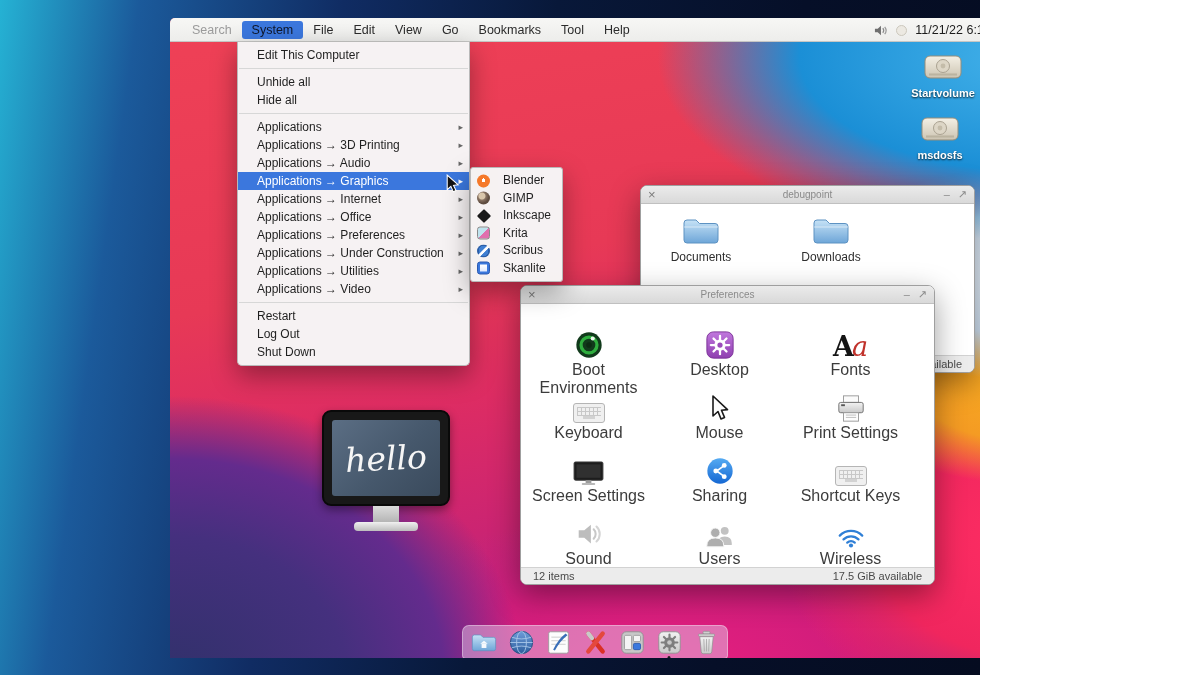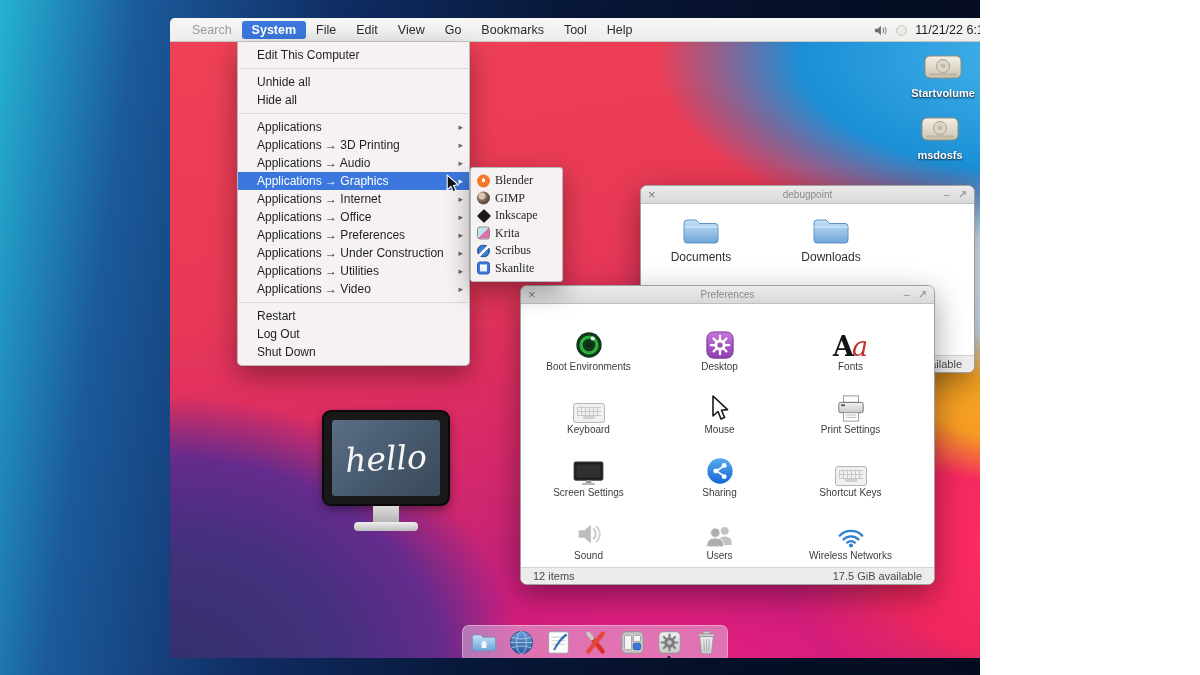--- a/index.html
+++ b/index.html
@@ -25,37 +25,37 @@
       radial-gradient(52% 55% at 0% 103%, #31316b 0%, #45307e 40%, #642b8d 62%, rgba(100,43,141,0) 80%),
       radial-gradient(55% 36% at 58% 103%, #e81f80 0%, #d01d7b 45%, rgba(208,29,123,0) 72%),
       linear-gradient(170deg, #ef4156 0%, #e73956 38%, #dd2c63 55%, #cb2472 72%, #a62a86 88%, #7d2e8d 100%); }
 
   
   .menubar { position:absolute; left:0; top:0; width:850px; height:24px; z-index:40;
     background:linear-gradient(#f7f7f5,#ededeb); border-bottom:1px solid #c6c6c4;
     display:flex; align-items:center; padding-left:12px; font-size:12.5px; color:#2b2b2b; }
   .mb-item { padding:2px 10px; border-radius:3px; white-space:nowrap; }
   .mb-item.disabled { color:#9b9b9b; }
-  .mb-item.selected { background:#3b77dd; color:#ffffff;font-weight:bold; }
+  .mb-item.selected { background:#3b77dd; color:#0f172a; }
   .mb-right { position:absolute; right:7px; top:0; height:24px; display:flex; align-items:center; gap:8px; }
   .status-circle { width:11px; height:11px; border-radius:50%; background:#ece9e2; border:1px solid #ccc8bd; }
   .clock { font-size:12.5px; color:#1c1c1c; white-space:nowrap; }
 
   
   .menu { position:absolute; background:rgba(246,246,246,.98); border:1px solid #b9b9b9;
     border-radius:0 0 5px 5px; box-shadow:0 10px 26px rgba(0,0,0,.35); padding:4px 0; z-index:50;
     font-size:12px; color:#1f1f1f; list-style:none; }
   .menu li.mi { position:relative; height:18px; line-height:18px; padding:0 18px 0 19px; white-space:nowrap; }
   .menu li.mi.selected { background:#3b77dd; color:#fff; }
   .menu li.sep { height:1px; background:#d7d7d7; margin:4px 1px; }
   .mi .arrow { position:absolute; right:6px; top:0; font-size:9px; color:#666; }
   .mi.selected .arrow { color:#fff; }
   .system-menu { left:67px; top:24px; width:233px; border-top:none; border-radius:0 0 5px 5px; }
   .sub-menu { left:300px; top:149px; width:93px; border-radius:3px; }
-  .sub-menu li.mi { padding-left:24px; height:17.5px; line-height:17.5px;font-family:Liberation Serif, serif; }
+  .sub-menu li.mi { padding-left:32px; height:17.5px; line-height:17.5px; }
 
   .si { position:absolute; left:6px; top:50%; width:13px; height:13px; transform:translateY(-50%); border-radius:3px; }
   .si-blender { border-radius:50%; background:radial-gradient(circle at 50% 45%, #fff 0 2px, #f5792a 2px 7px, #d85f14 7px); }
   .si-gimp { border-radius:50%; background:radial-gradient(circle at 38% 35%, #d9c6ab 0 3px, #8a7463 4px, #5f4d40 7px); }
   .si-inkscape { width:10px; height:10px; left:8px; border-radius:1px; background:#1a1a1a; transform:translateY(-50%) rotate(45deg); }
   .si-krita { border:1px solid #8a8a8a; background:linear-gradient(135deg,#bfe3ee 0 48%,#e06fae 52% 100%); }
   .si-scribus { border-radius:50%; background:linear-gradient(135deg, rgba(255,255,255,0) 42%, #fff 46% 56%, rgba(255,255,255,0) 60%), radial-gradient(circle,#3f7fd2 0 5px,#2c5fa8 5px); }
   .si-skanlite { background:linear-gradient(#fff,#dfe9ff) center/7px 7px no-repeat, #3b78dd; border:1px solid #2c5bb0; }
 
   
@@ -73,21 +73,21 @@
   .statusbar .sb-left { flex:1; }
   .statusbar .sb-right { margin-left:auto; }
 
   .fold-item { position:absolute; width:104px; text-align:center; }
   .fold-item .ic { height:32px; display:flex; align-items:flex-end; justify-content:center; }
   .fold-item .lb { margin-top:4px; font-size:12px; color:#2e2e2e; }
 
   .prefs-grid { position:absolute; left:2px; top:22px; display:grid; grid-template-columns:repeat(3,131px); grid-auto-rows:63px; }
   .tile { width:131px; text-align:center; }
   .tile .ic { height:36px; display:flex; align-items:flex-end; justify-content:center;margin-top:16px; }
-  .tile .lb { font-size:10px; color:#3c3c3c; margin-top:1px; }
+  .tile .lb { font-size:16px; color:#3c3c3c; margin-top:1px; }
 
   .kbd { width:32px; height:20px; background:#f0f0f0; border:1px solid #b5b5b5; border-radius:3px; position:relative; }
   .kbd::before { content:""; position:absolute; left:3px; right:3px; top:3px; height:9px;
     background-image:repeating-linear-gradient(to right,#c8c8c8 0 1px,transparent 1px 4px),
                      repeating-linear-gradient(to bottom,#c8c8c8 0 1px,transparent 1px 4px); }
   .kbd::after { content:""; position:absolute; left:9px; right:9px; bottom:3px; height:3px; background:#d2d2d2; }
 
   .fonts-aa { font-family:"DejaVu Serif","Liberation Serif",serif; line-height:1; }
   .fonts-aa .up { font-size:27px; font-weight:bold; color:#141414; }
   .fonts-aa .low { font-size:27px; font-style:italic; color:#c0322b; margin-left:-2px; }

